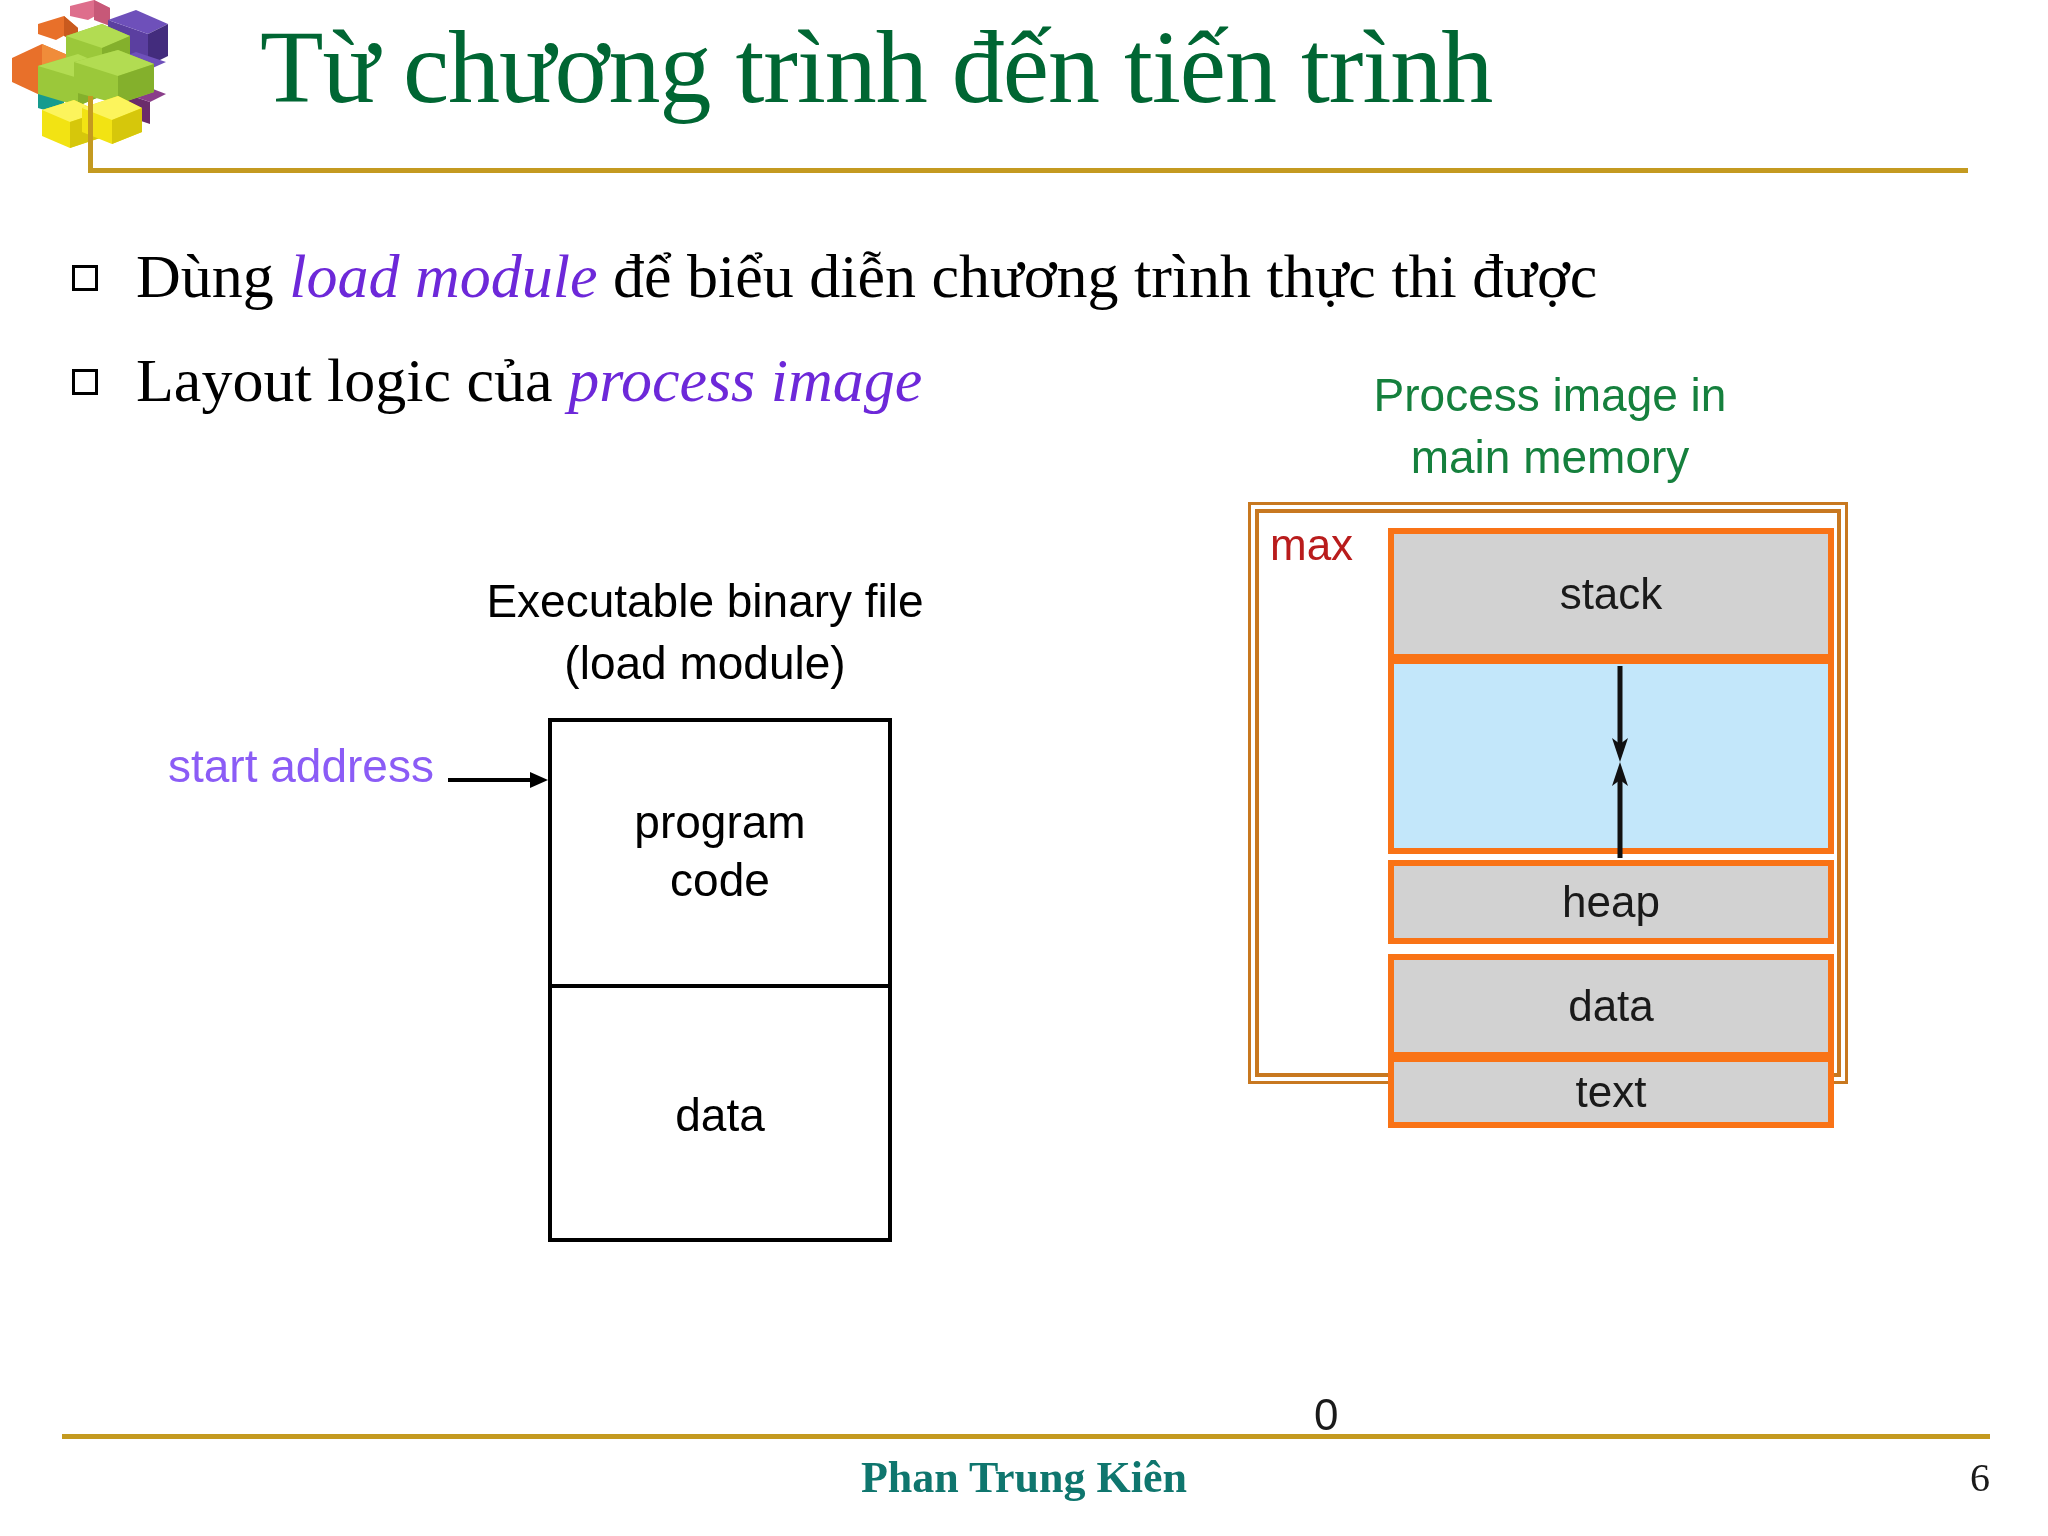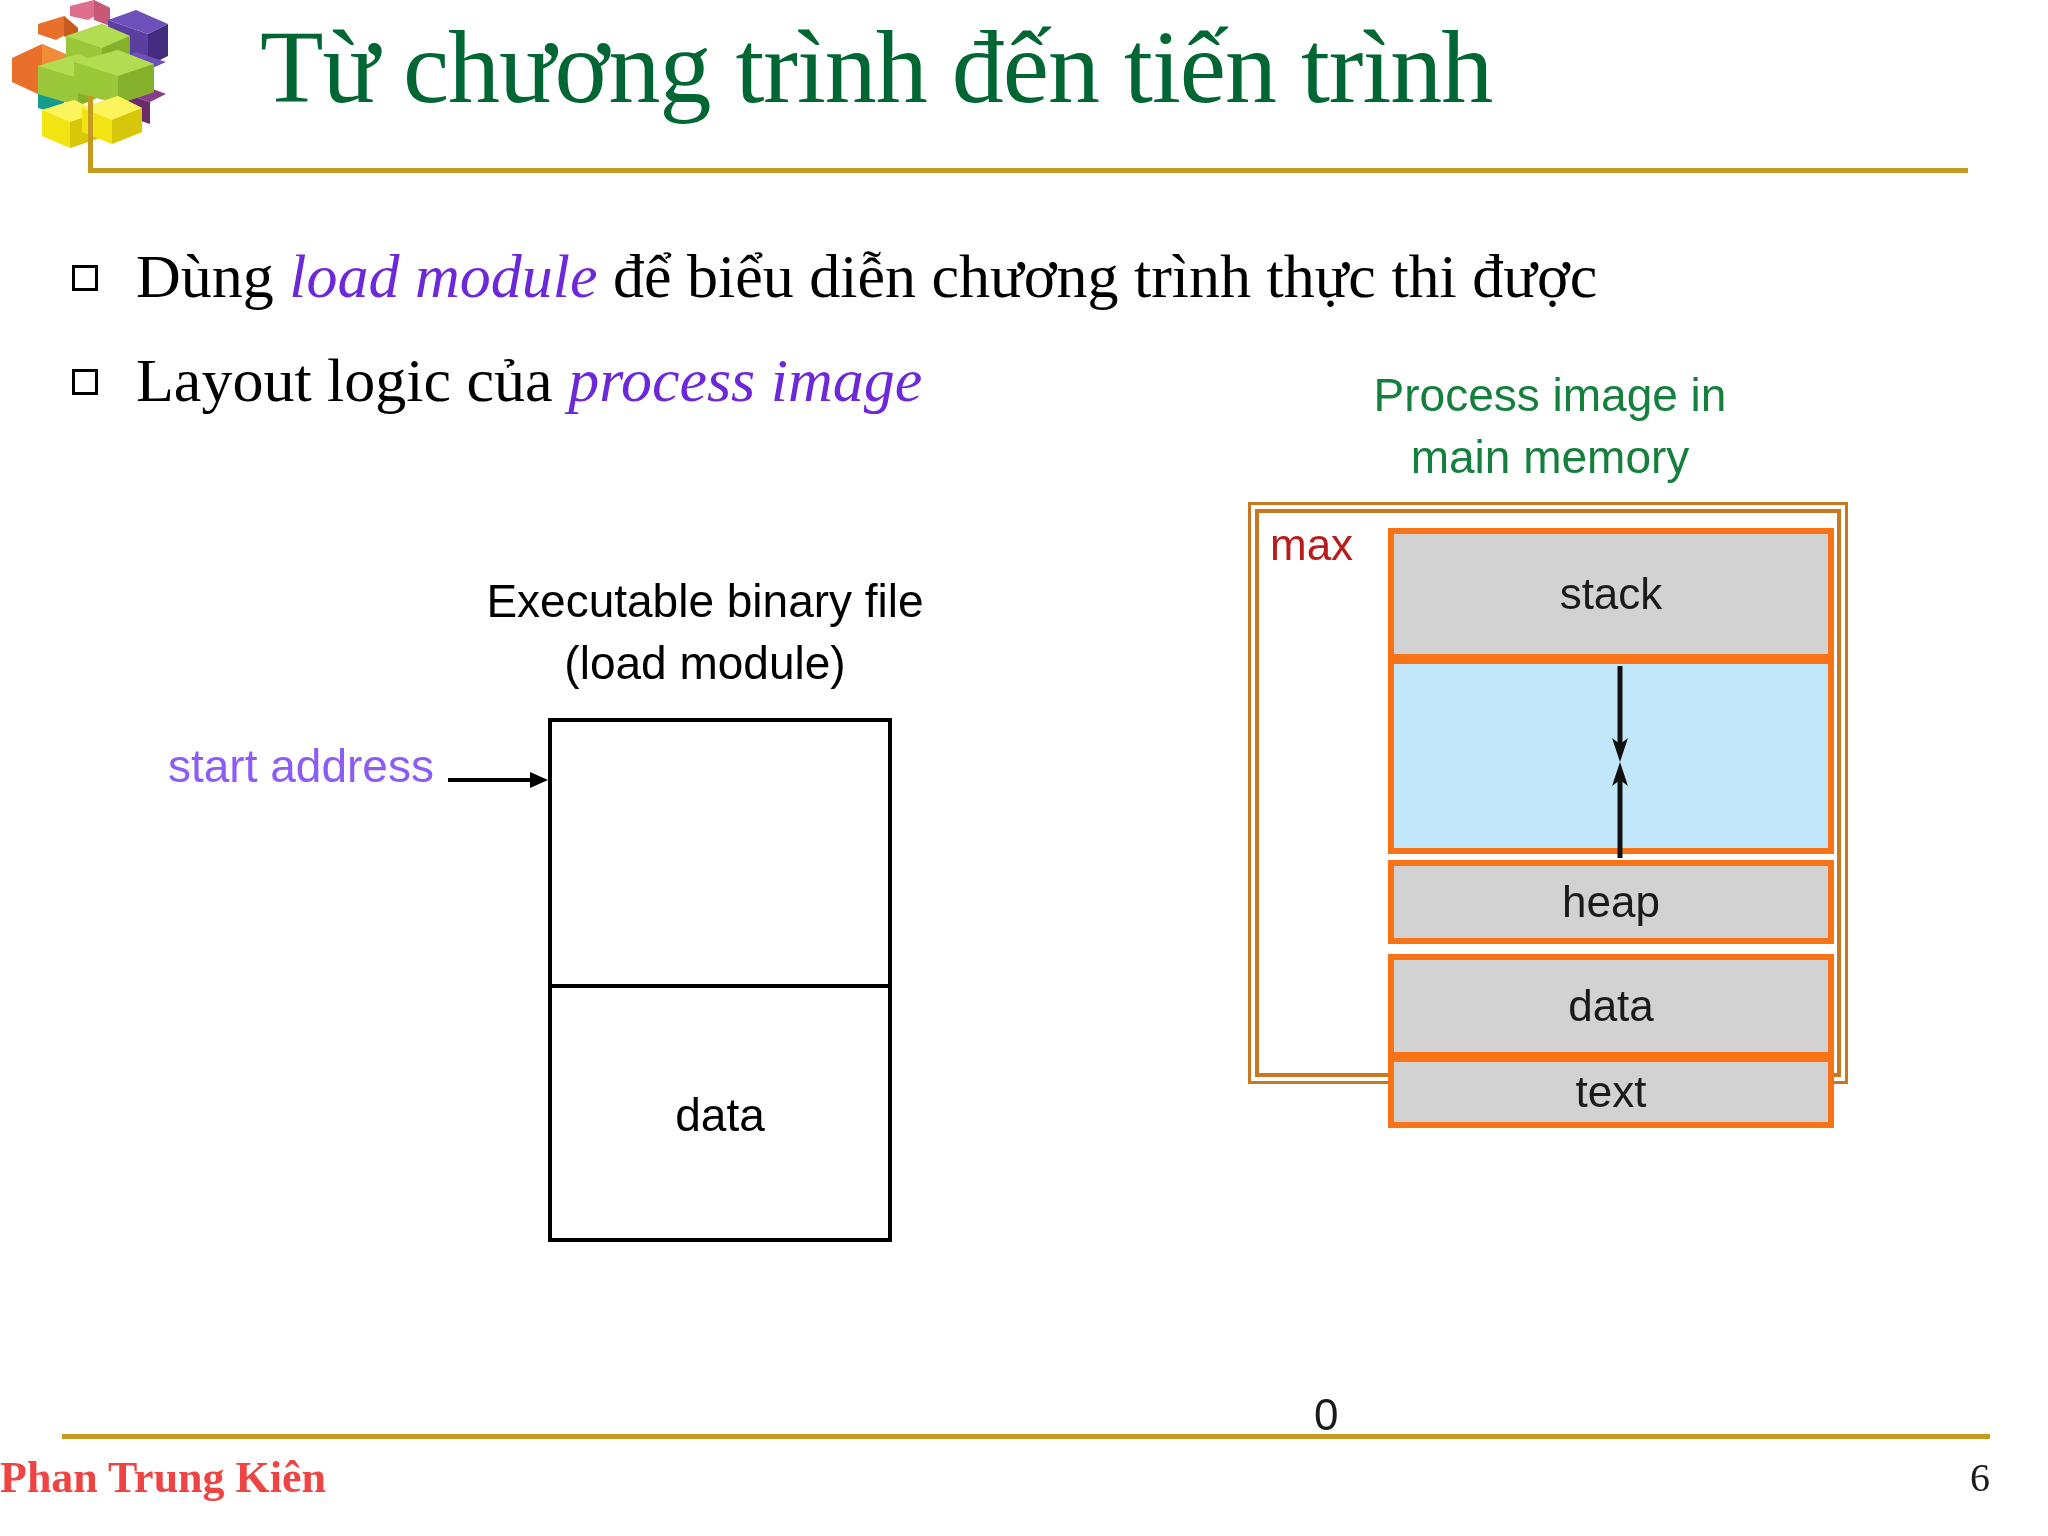--- a/index.html
+++ b/index.html
@@ -241,26 +241,26 @@
     top: 1434px;
     width: 1928px;
     height: 5px;
     background: #C49A20;
   }
   #footer-author {
     position: absolute;
     left: 0;
     top: 1450px;
     width: 2048px;
-    text-align: left;
+    text-align: center;
     font-family: "Liberation Serif", serif;
     font-weight: bold;
     font-size: 44px;
     line-height: 56px;
-    color: #ef4444;
+    color: #0f766e;
   }
   #footer-pagenum {
     position: absolute;
     right: 58px;
     top: 1452px;
     font-family: "Liberation Serif", serif;
     font-size: 40px;
     line-height: 52px;
     color: #1a1a1a;
   }
@@ -333,20 +333,26 @@
 
   <div id="start-addr-label">start address</div>
   <div id="start-addr-arrow">
     <svg viewBox="0 0 100 24" width="100" height="24" aria-hidden="true">
       <line x1="0" y1="12" x2="86" y2="12" stroke="#000" stroke-width="4"></line>
       <polygon points="100,12 82,4 82,20" fill="#000"></polygon>
     </svg>
   </div>
 
   <div id="file-box">
+    <div class="seg" id="seg-code">
+      <div>
+        <div>program</div>
+        <div>code</div>
+      </div>
+    </div>
     <div class="seg" id="seg-data">
       <div>data</div>
     </div>
   </div>
 
   <div id="right-caption">
     <div>Process image in</div>
     <div>main memory</div>
   </div>
 

